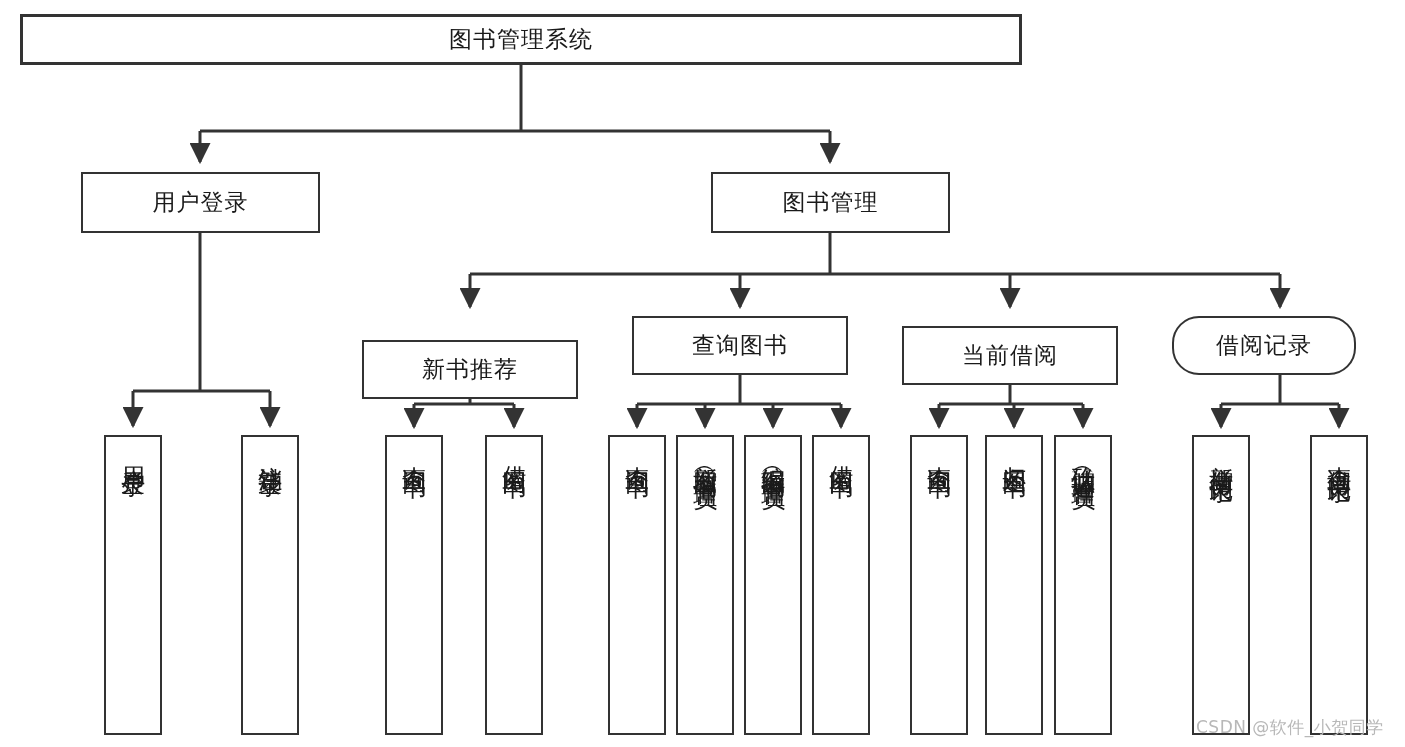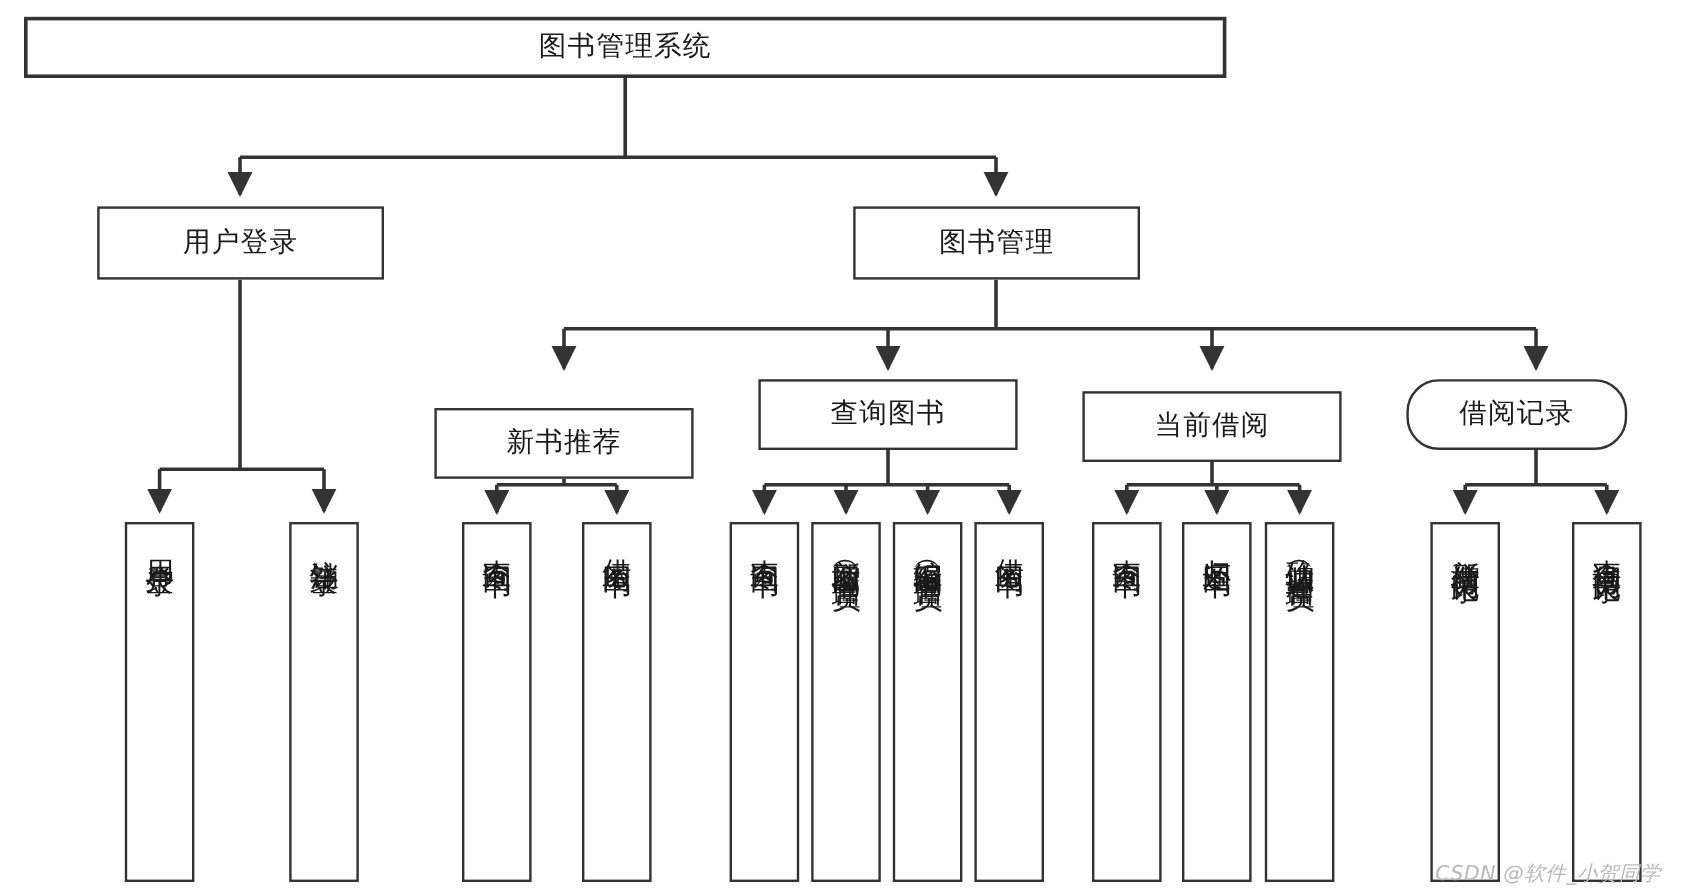--- a/index.html
+++ b/index.html
@@ -55,21 +55,20 @@
     white-space: pre;
     text-align: left;
   }
   .watermark {
     position: absolute;
     font-size: 17px;
     color: #b8b8b8;
     letter-spacing: 0.5px;
     white-space: nowrap;
     user-select: none;
-    font-style: italic;
   }
 </style>
 </head>
 <body>
 
 <div id="canvas">
 
   <svg class="wires" viewBox="0 0 1405 747" xmlns="http://www.w3.org/2000/svg">
     <defs>
       <marker id="arrow" viewBox="0 0 10 10" refX="9" refY="5" markerWidth="7" markerHeight="7" orient="auto-start-reverse">

